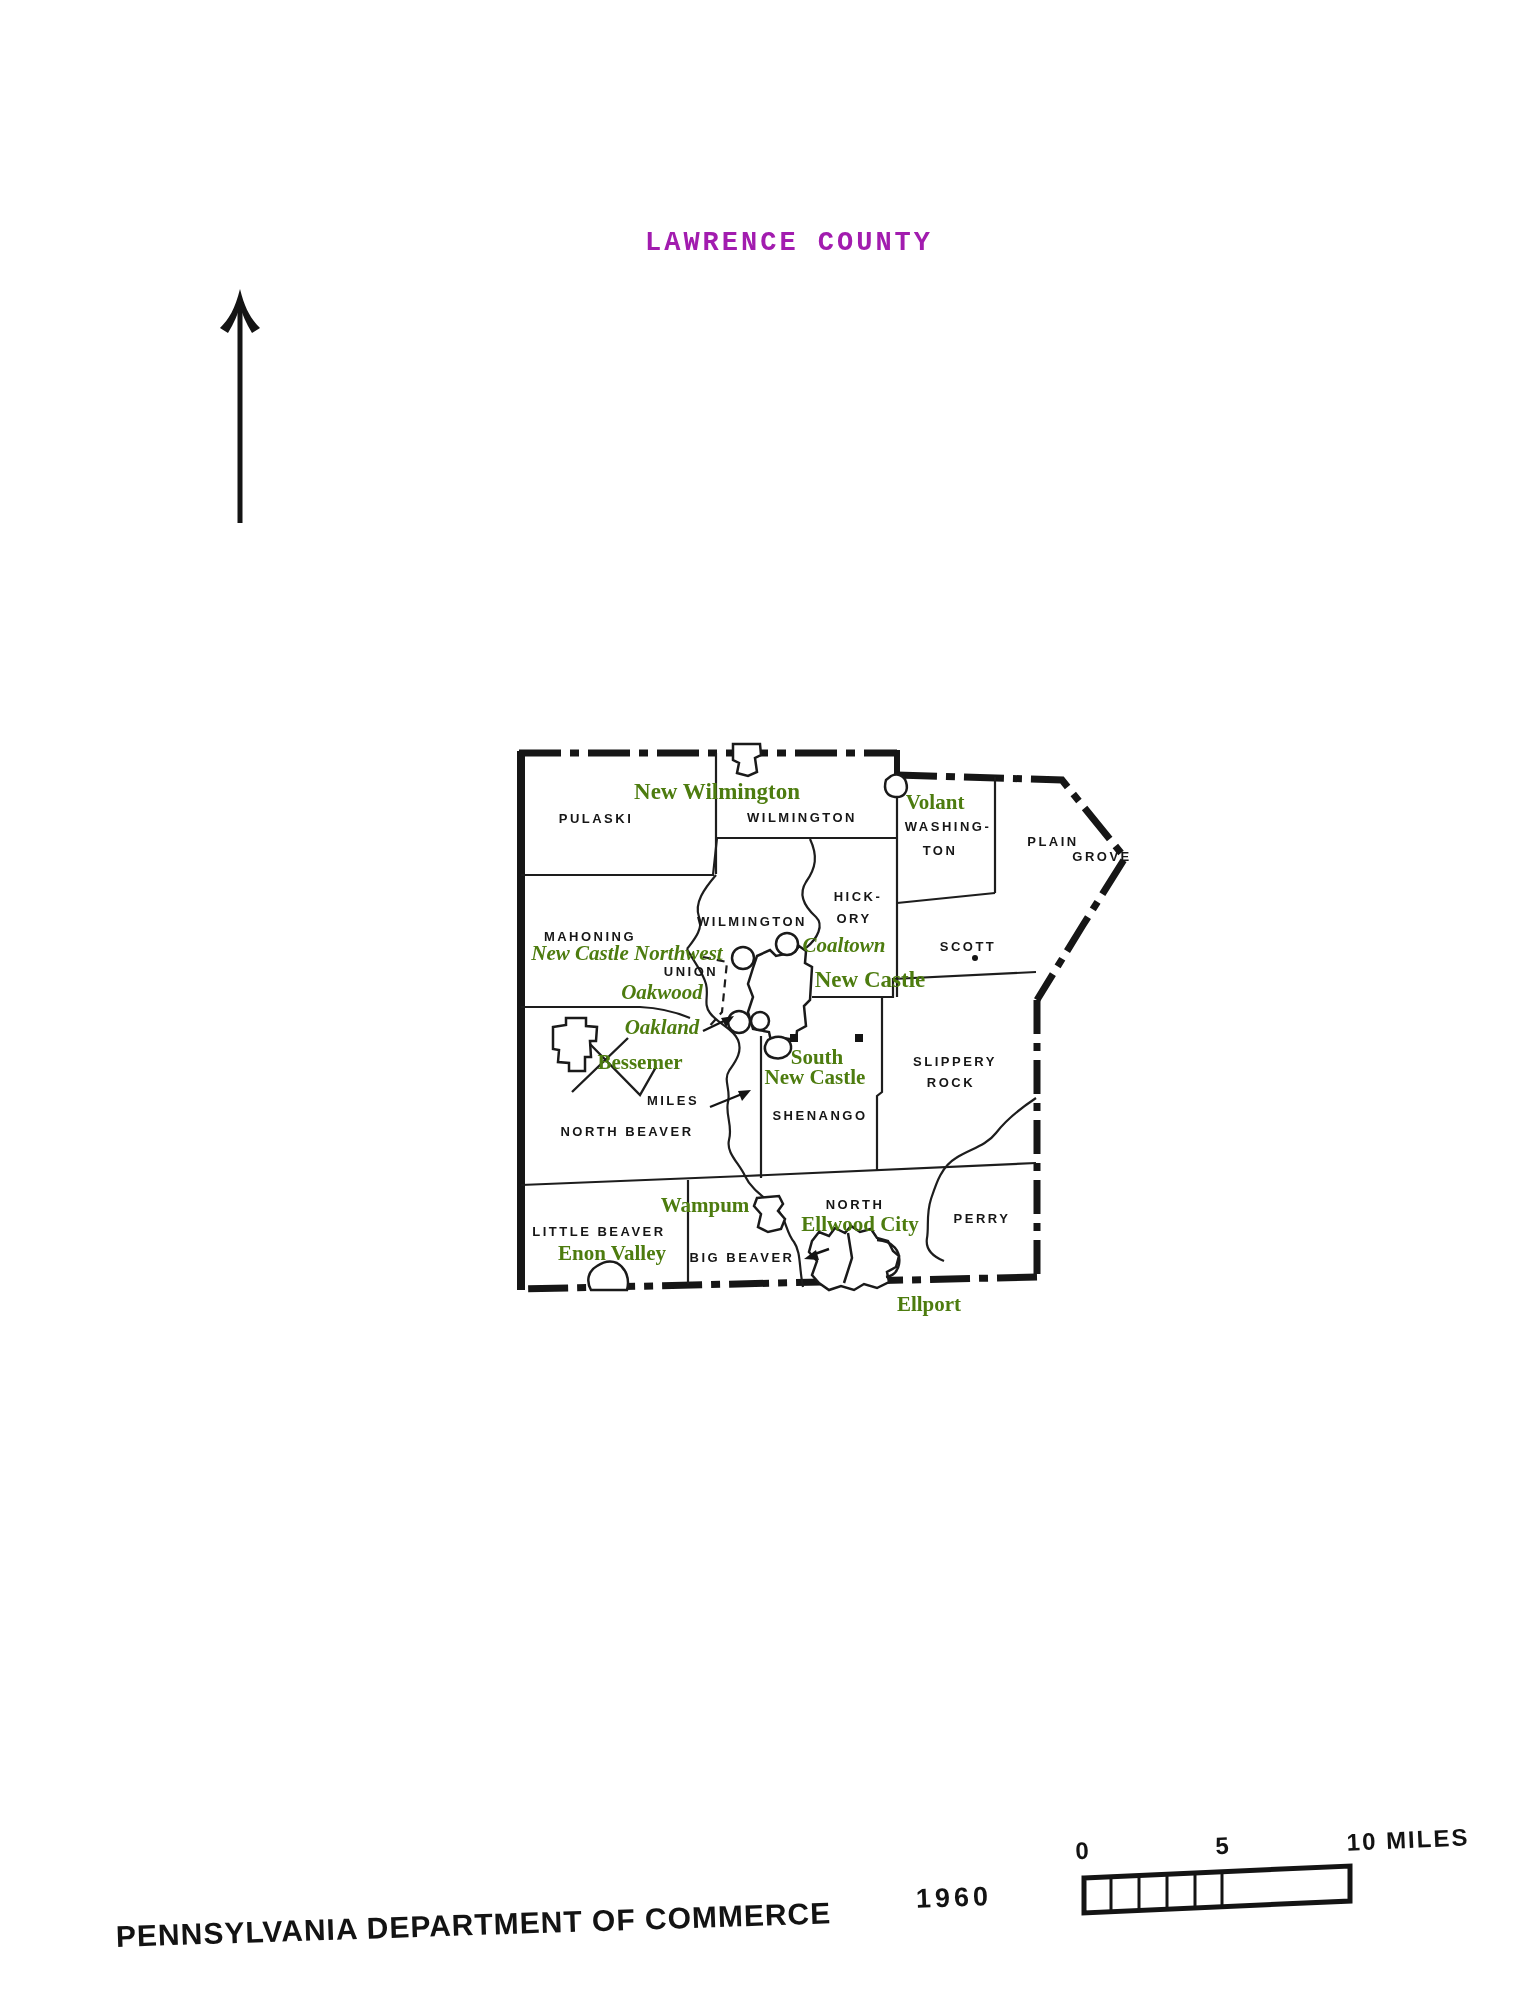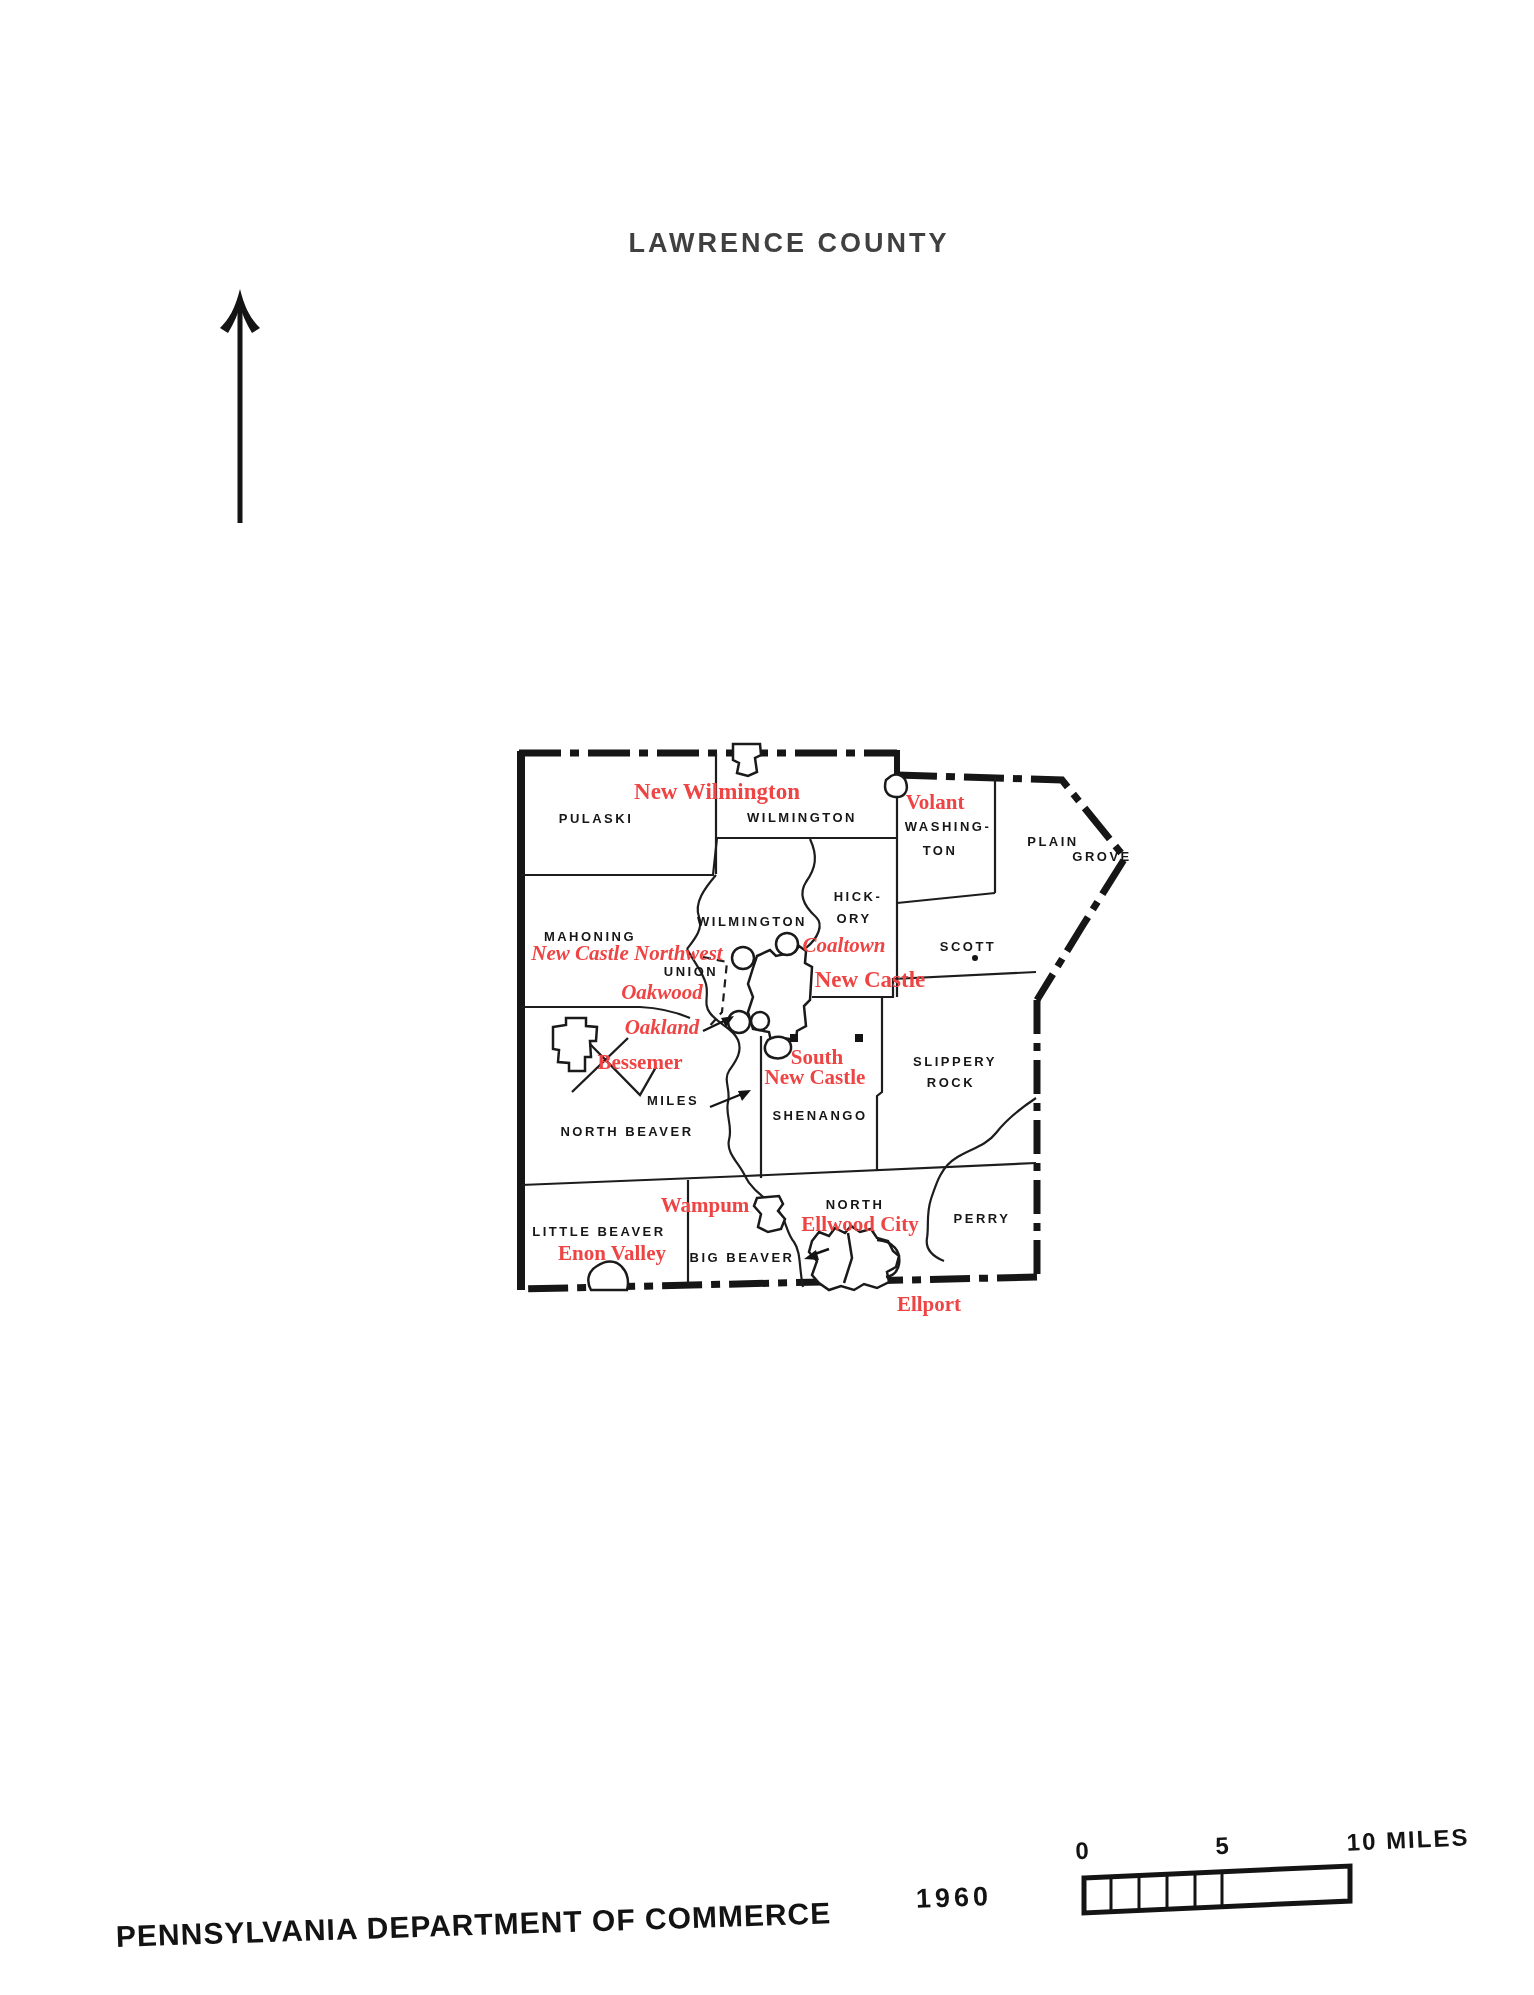--- a/index.html
+++ b/index.html
@@ -1,26 +1,26 @@
 <!DOCTYPE html>
 <html><head>
 <meta charset="utf-8">
 <style>
   html,body{margin:0;padding:0;background:#ffffff;}
   #page{position:relative;width:1534px;height:1995px;background:#ffffff;overflow:hidden;
         font-family:"Liberation Sans",sans-serif;}
   #map-art{position:absolute;left:0;top:0;}
   .lbl{position:absolute;transform:translate(-50%,-50%);white-space:nowrap;color:#161616;}
   .town{font-family:"Liberation Sans",sans-serif;font-weight:bold;font-size:13px;letter-spacing:2.5px;}
-  .muni{font-family:"Liberation Serif",serif;font-weight:bold;font-size:21px;color:#ef4444;}
+  .muni{font-family:"Liberation Serif",serif;font-weight:bold;font-size:21px;color:#4d7c0f;}
   .muni.it{font-style:italic;}
   .muni.big{font-size:23px;}
   .page-title{position:absolute;left:789px;top:243px;transform:translate(-50%,-50%);
-        font-family:Liberation Sans, sans-serif;font-weight:bold;font-size:27px;
-        letter-spacing:3px;color:#404040;white-space:nowrap;}
+        font-family:Liberation Mono, monospace;font-weight:bold;font-size:27px;
+        letter-spacing:3px;color:#a21caf;white-space:nowrap;}
   .agency{position:absolute;left:116px;top:1920px;font-family:"Liberation Sans",sans-serif;
         font-weight:bold;font-size:30px;letter-spacing:1px;color:#131313;white-space:nowrap;
         transform:rotate(-1.9deg);transform-origin:left center;}
   .year{position:absolute;left:954px;top:1898px;font-family:"Liberation Sans",sans-serif;
         font-weight:bold;font-size:27px;letter-spacing:4px;color:#131313;
         transform:translate(-50%,-50%) rotate(-2deg);}
   .scalelbl{position:absolute;font-family:"Liberation Sans",sans-serif;font-weight:bold;
         font-size:24px;letter-spacing:2px;color:#131313;white-space:nowrap;
         transform:translate(-50%,-50%) rotate(-2.5deg);}
 </style>

